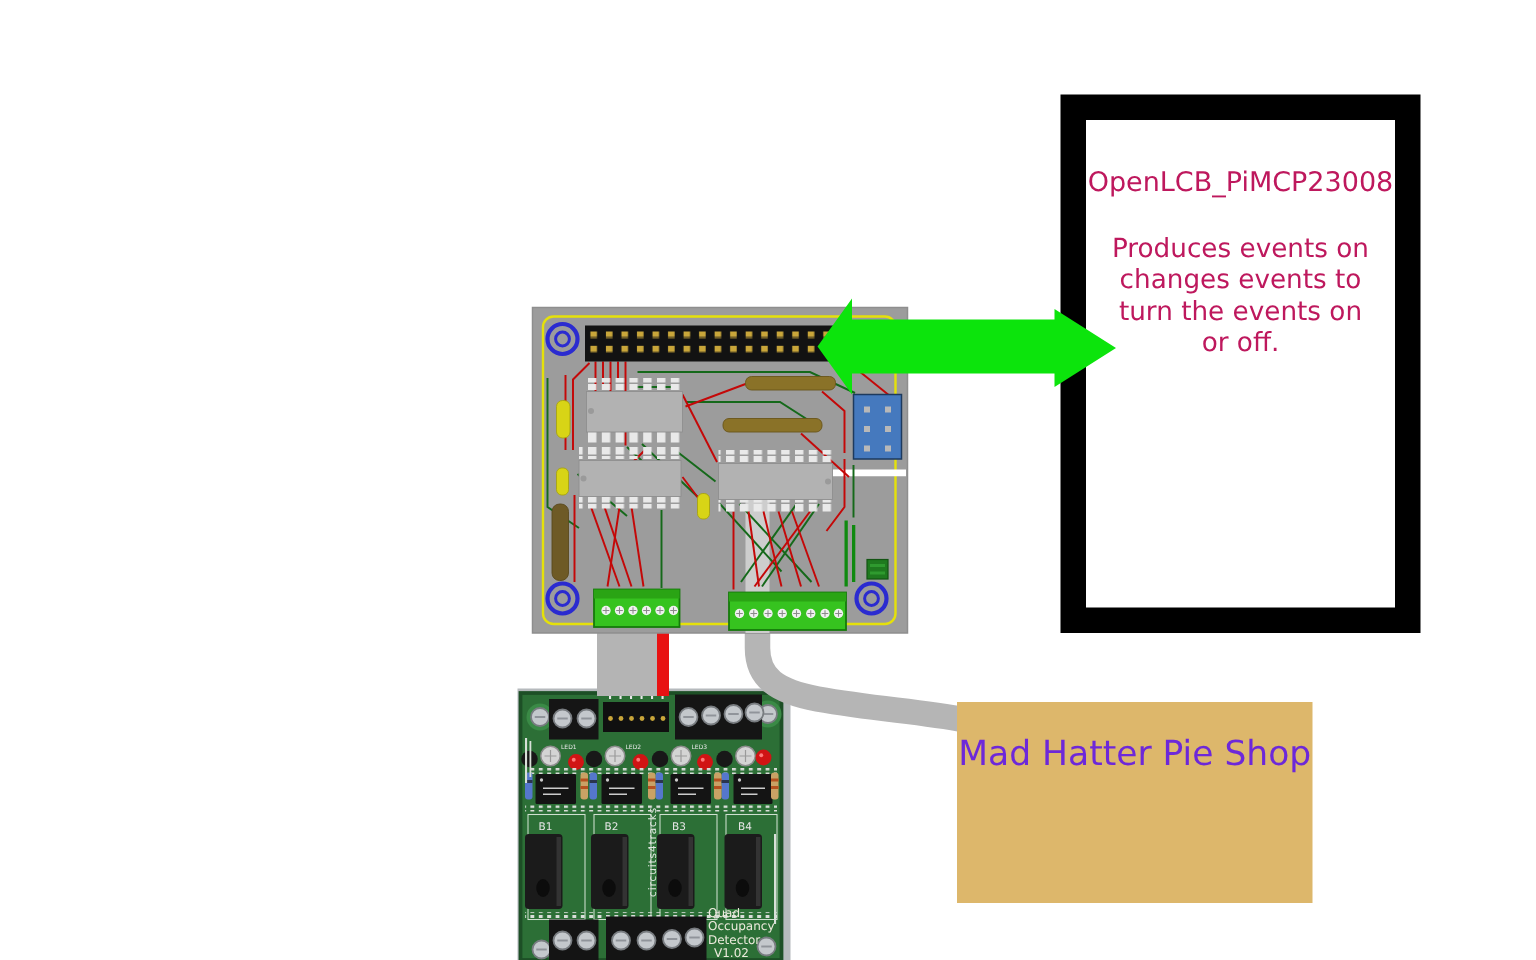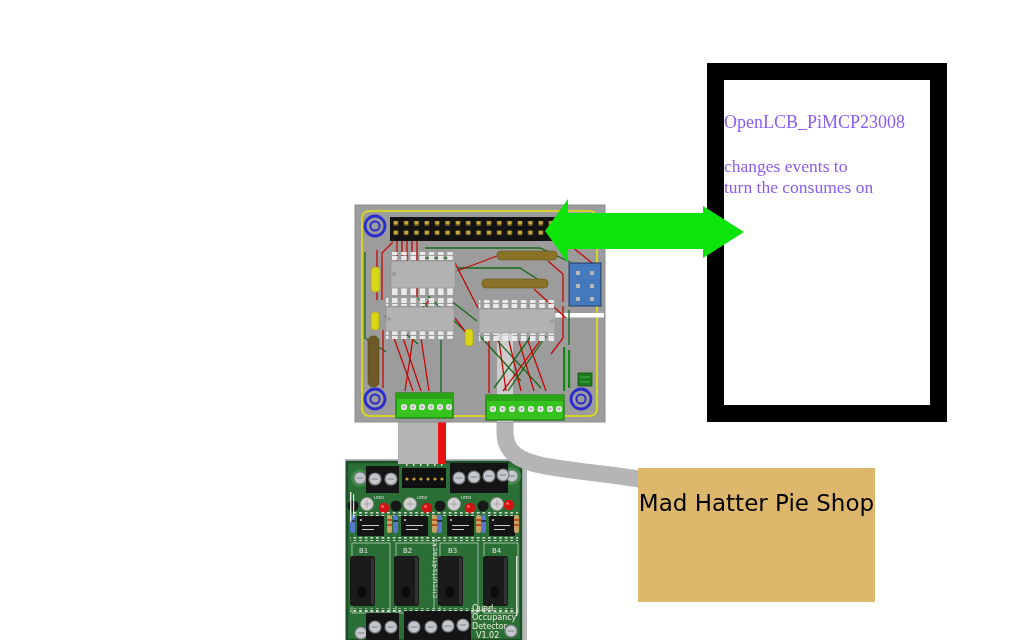--- a/index.html
+++ b/index.html
@@ -8,21 +8,21 @@
     background:#ffffff;font-family:"DejaVu Sans","Liberation Sans",sans-serif;
   }
   svg{position:absolute;left:0;top:0;}
   #gfx{z-index:1;}
   .node-box{
     position:absolute;left:707px;top:63px;width:240px;height:359px;
     background:#000000;z-index:2;
   }
   .node-box-inner{
     position:absolute;left:17px;top:17px;right:17px;bottom:17px;
-    background:#ffffff;text-align:left;color:#8b5cf6;font-family:Liberation Serif, serif;
+    background:#ffffff;text-align:center;color:#be185d;
   }
   .node-title{margin-top:31px;font-size:18px;line-height:22px;}
   .node-desc{margin-top:23px;font-size:17.5px;line-height:21px;}
   .shop-box{
     position:absolute;left:638px;top:468px;width:237px;height:134px;
     z-index:2;text-align:center;
   }
   .shop-label{padding-top:22px;font-size:23px;line-height:26px;}
   #arrowlayer{z-index:3;pointer-events:none;}
   text{font-family:"DejaVu Sans","Liberation Sans",sans-serif;}
@@ -382,25 +382,27 @@
       <use href="#scrw" x="550" y="409"></use>
         <use href="#scrw" x="559" y="409"></use>
     </g>
   </g>
 </svg>
 
 <div class="node-box">
   <div class="node-box-inner">
     <div class="node-title">OpenLCB_PiMCP23008</div>
     <div class="node-desc">
+      <div>Produces events on</div>
       <div>changes events to</div>
-      <div>turn the consumes on</div>
+      <div>turn the events on</div>
+      <div>or off.</div>
     </div>
   </div>
 </div>
 
-<div class="shop-box" style="background:#ddb76b;color:#000000;">
+<div class="shop-box" style="background:#ddb76b;color:#6d28d9;">
   <div class="shop-label">Mad Hatter Pie Shop</div>
 </div>
 
 <svg id="arrowlayer" width="1024" height="640" viewBox="0 0 1024 640">
   <polygon points="545,231 568,199 568,213 703,213 703,206 744,232 703,258 703,249 568,249 568,263" fill="#0ce40c"></polygon>
 </svg>
 
 </body></html>

